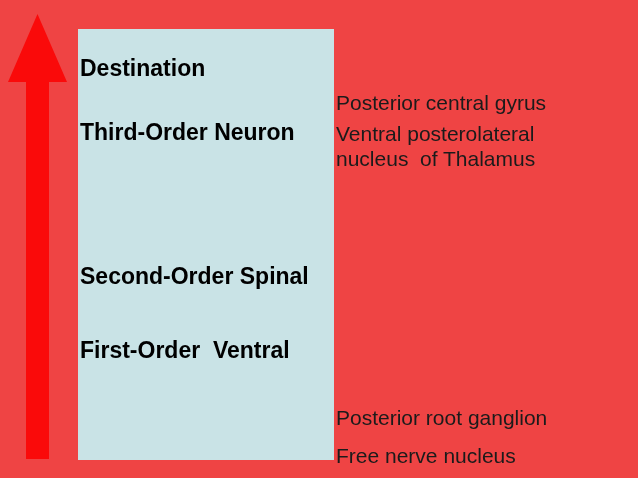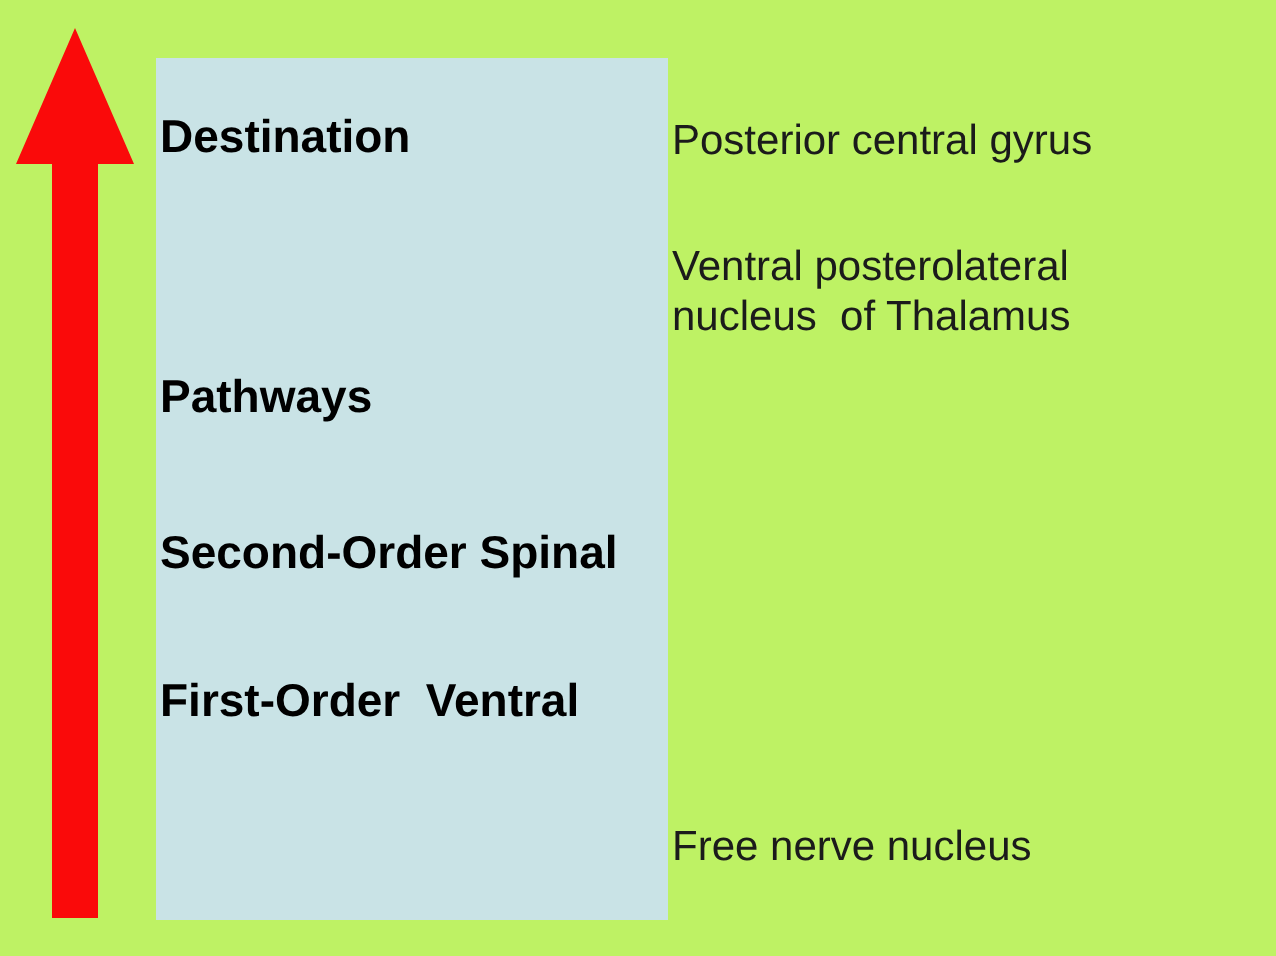--- a/index.html
+++ b/index.html
@@ -1,19 +1,19 @@
 <!DOCTYPE html>
 <html><head>
 <meta charset="utf-8">
 <style>
   html,body{margin:0;padding:0;background:#ffffff;}
   .slide{
     position:relative;
     width:638px;height:478px;
-    background:#bef264;
+    background:#ef4444;
     overflow:hidden;
     font-family:"Liberation Sans",sans-serif;
   }
   .arrow-svg{position:absolute;left:0;top:0;}
   .panel{
     position:absolute;
     left:78px;top:29px;
     width:256px;height:431px;
   }
   .label{
@@ -25,38 +25,39 @@
     color:#000000;
     white-space:pre-wrap;
   }
   .value{
     position:absolute;
     font-size:21px;
     line-height:25px;
     color:#1b1b1b;
     white-space:pre-wrap;
   }
-  .value.left{left:336px;}
+  .value.left{left:336px;margin-top:32px;}
   .value.center{left:336px;width:292px;text-align:left;}
   .lh31{line-height:31px;}
 </style>
 </head>
 <body>
 
 <div class="slide">
 
   <svg class="arrow-svg" width="76" height="478" viewBox="0 0 76 478">
     <polygon points="37.5,14 67,82 49,82 49,459 26,459 26,82 8,82" fill="#fa0a0a"></polygon>
   </svg>
 
   <div class="panel" style="background-color: rgb(201, 227, 230);"></div>
 
   <div class="label" style="top:54px">Destination</div>
-  <div class="label" style="top:184px">Pathways</div>
+  <div class="label" style="top:118px">Third-Order Neuron</div>
   <div class="label" style="top:262px">Second-Order Spinal</div>
   <div class="label" style="top:336px">First-Order  Ventral</div>
 
   <div class="value left" style="top:58px">Posterior central gyrus</div>
   <div class="value center" style="top:121px">Ventral posterolateral
 nucleus  of Thalamus</div>
+  <div class="value left" style="top:373px">Posterior root ganglion</div>
   <div class="value left" style="top:411px">Free nerve nucleus</div>
 
 </div>
 
 </body></html>

